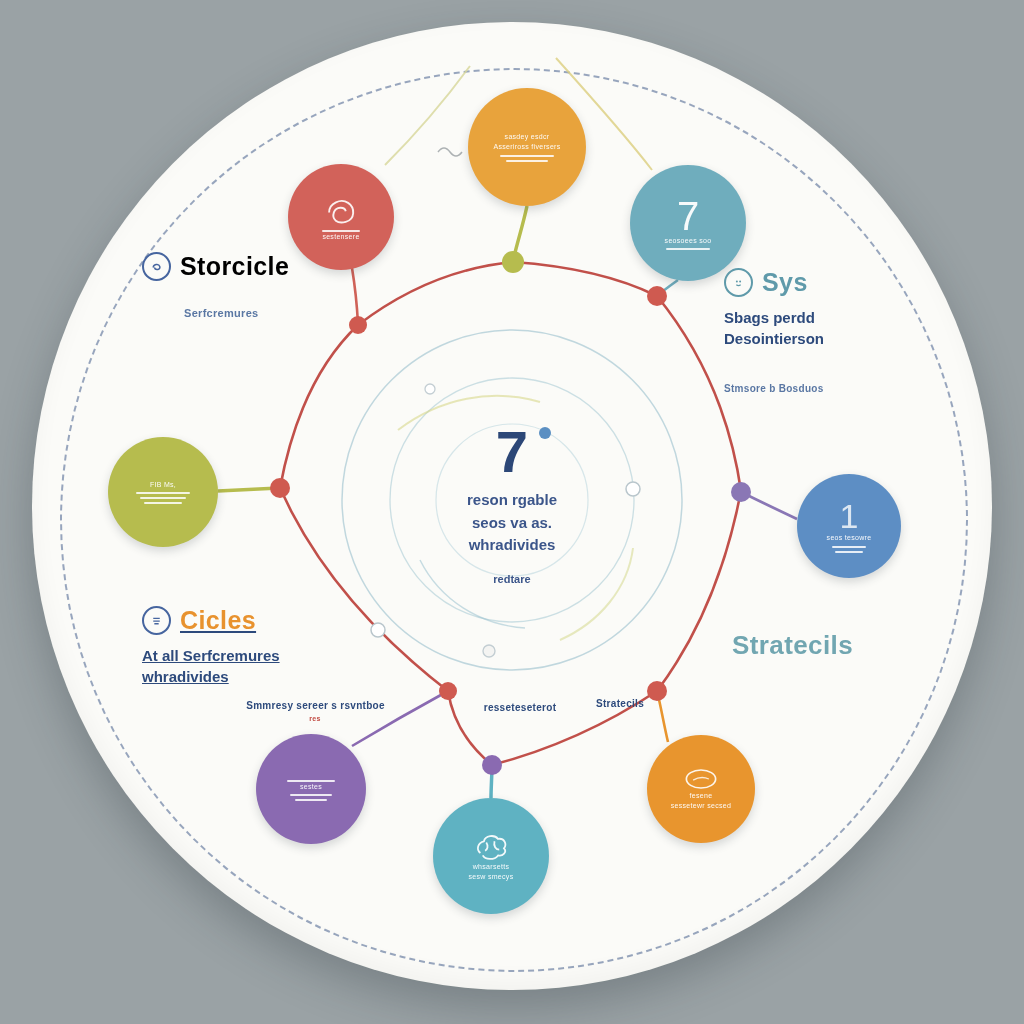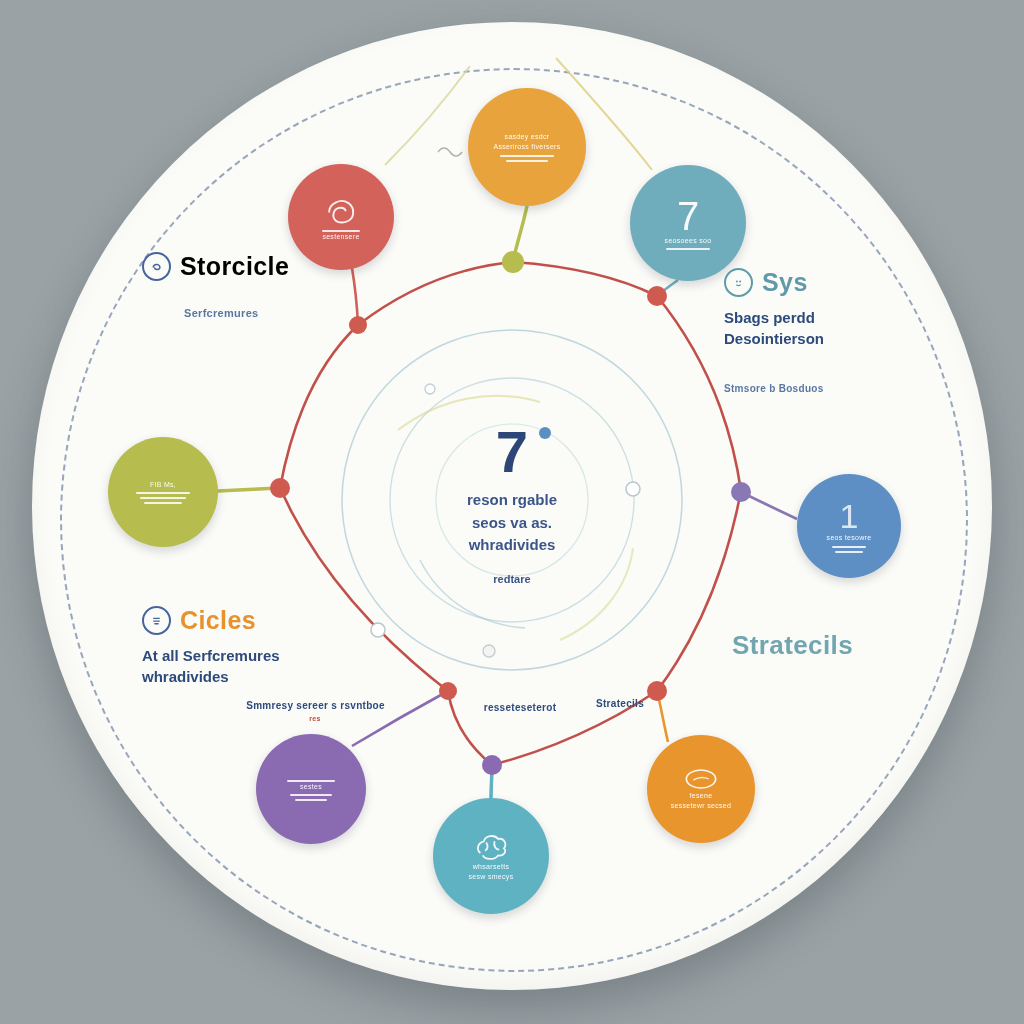--- a/index.html
+++ b/index.html
@@ -209,21 +209,21 @@
       </span>
       <span class="title teal">Sys</span>
     </div>
     <div class="lines">
       <span>Sbags perdd</span><br>
       <span>Desointierson</span>
     </div>
     <div class="note" style="margin-top:34px;font-size:10px">Stmsore b Bosduos</div>
   </div>
 
-  <div class="label" style="left:142px;top:606px;width:215px;">
+  <div class="label" style="left:142px;top:606px;width:215px;text-decoration:underline;">
     <div class="title-row">
       <span class="badge navy">
         <svg width="13" height="13" viewBox="0 0 12 12">
             <path d="M3,4 h6 M3,6.5 h6 M4,9 h4" fill="none" stroke="#46659f" stroke-width="1.2"></path>
           </svg>
       </span>
       <span class="title orange">Cicles</span>
     </div>
     <div class="lines">
       <span>At all Serfcremures</span><br>

